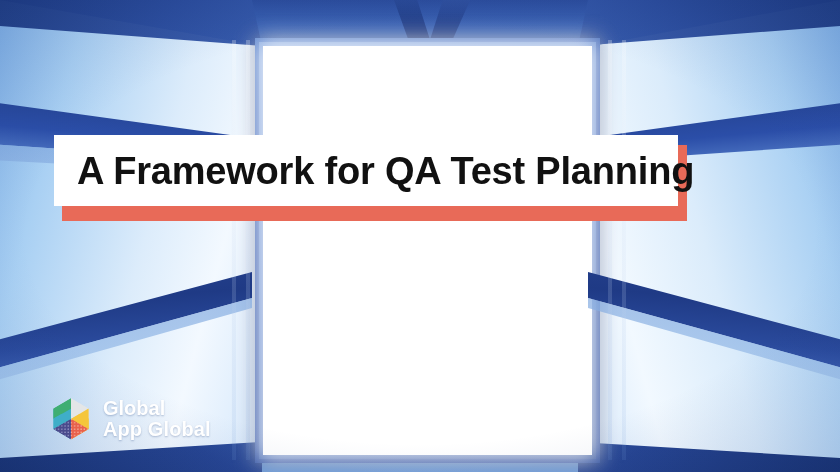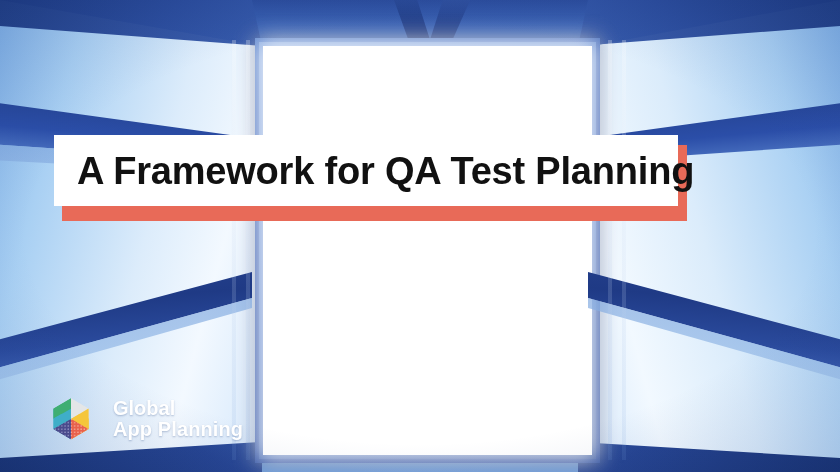--- a/index.html
+++ b/index.html
@@ -221,21 +221,20 @@
 
   .logo-text {
     display: flex;
     flex-direction: column;
     line-height: 1.04;
     font-family: "Liberation Sans", sans-serif;
     font-weight: bold;
     font-size: 20px;
     color: #ffffff;
     text-shadow: 0 1px 2px rgba(30,60,120,.30);
-    margin-left: 10px;
   }
   .logo-line2 { letter-spacing: .1px; }
 </style>
 </head>
 <body>
 
 <div id="slide">
 
   <div class="bg">
     <div class="bg-base"></div>
@@ -317,17 +316,17 @@
           <polygon points="88,49 88,72 50,94 50,72" fill="#F5C63B"></polygon>
           <polygon points="50,50 88,72 50,94 50,72" fill="url(#dotsOrange)"></polygon>
           <polygon points="12,49 50,27.5 50,50 12,72" fill="#3FAEC8"></polygon>
           <polygon points="12,72 50,50 50,72 12,94" fill="none"></polygon>
           <polygon points="12,72 50,50 50,72 50,94 12,72" fill="url(#dotsPurple)"></polygon>
         </g>
       </svg>
     </div>
     <div class="logo-text">
       <span class="logo-line1">Global</span>
-      <span class="logo-line2">App Planning</span>
+      <span class="logo-line2">App Global</span>
     </div>
   </div>
 
 </div>
 
 </body></html>

